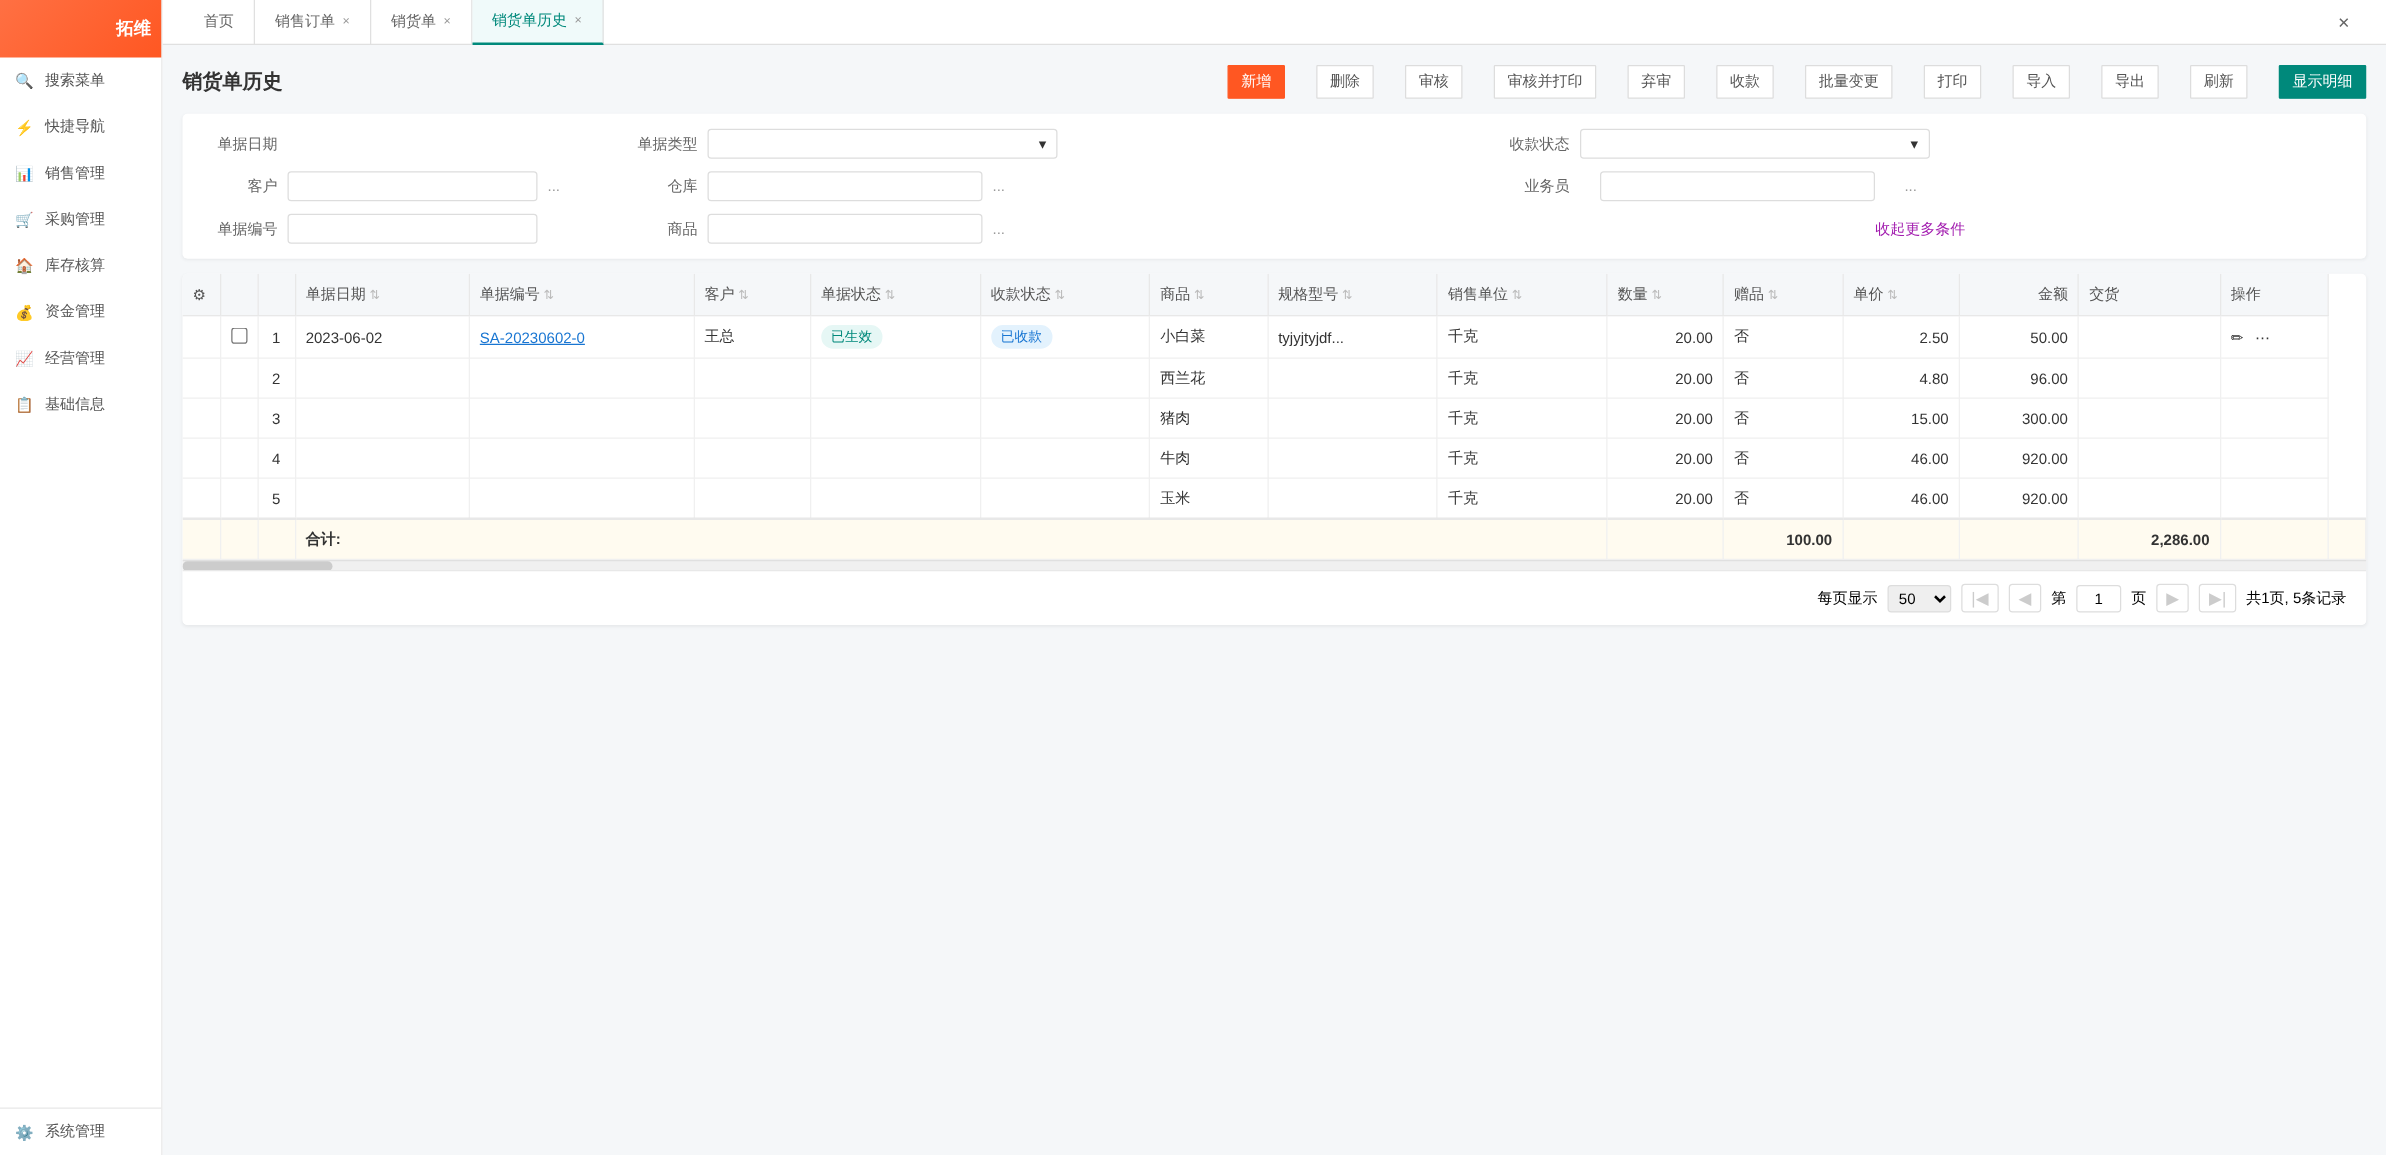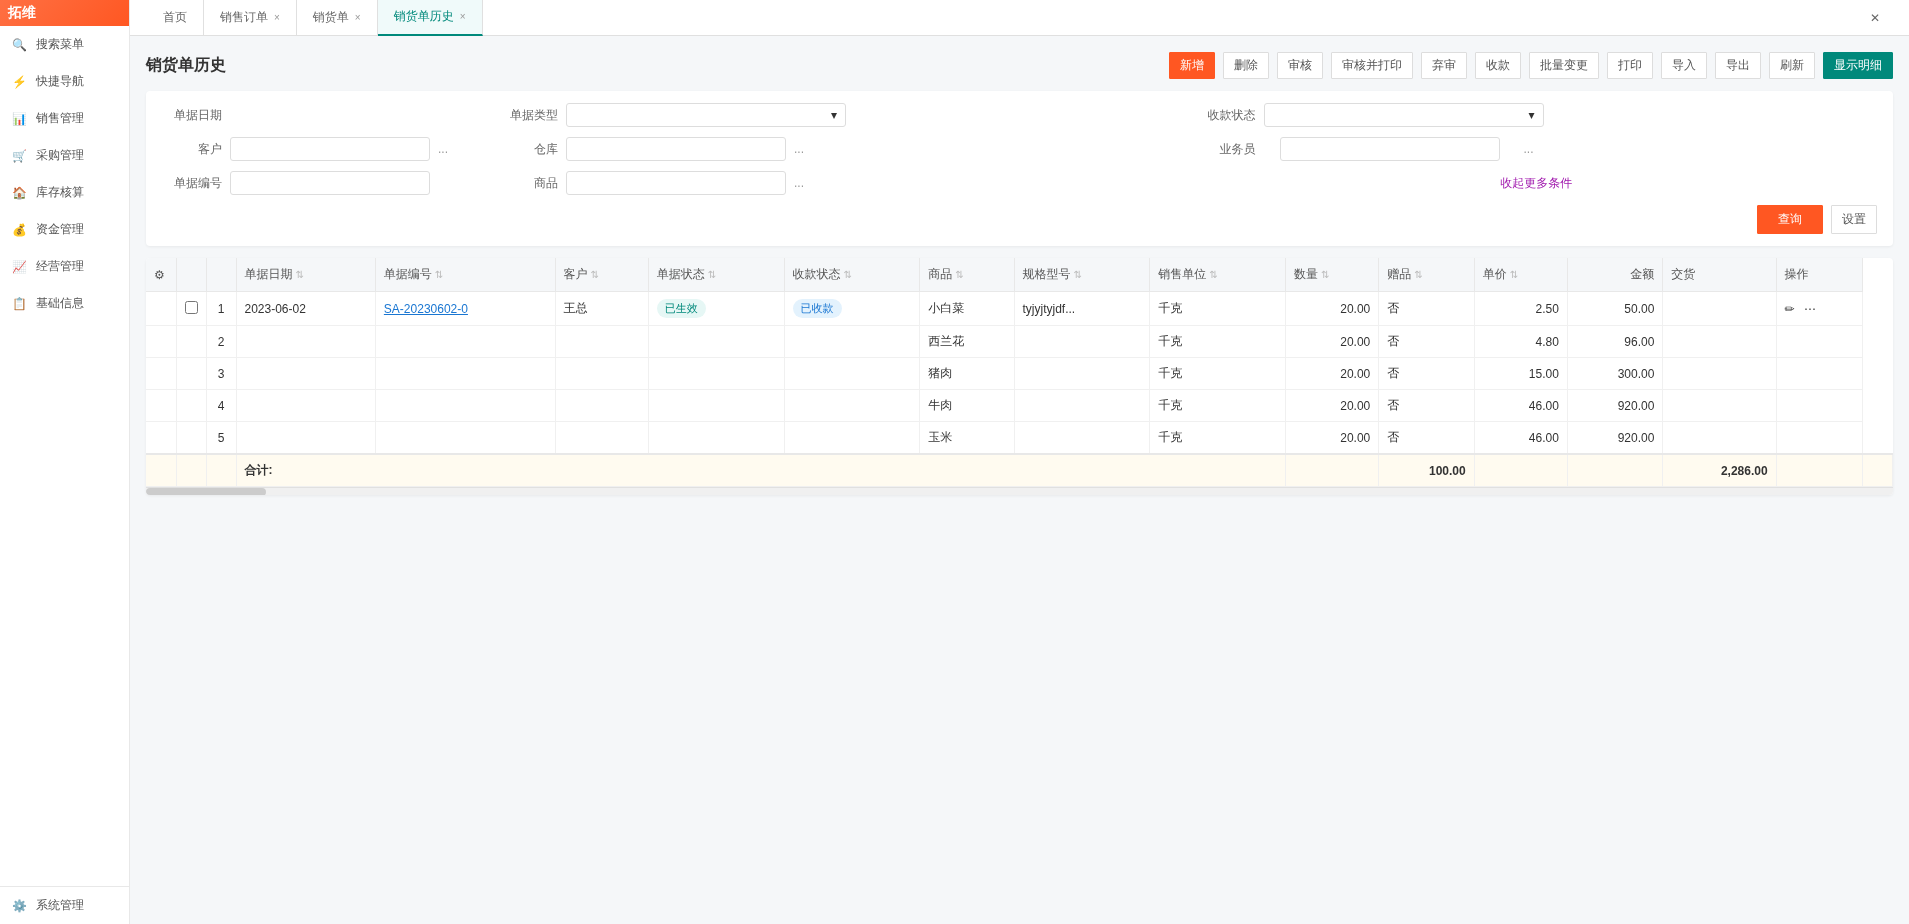--- a/index.html
+++ b/index.html
@@ -1,20 +1,20 @@
 <!DOCTYPE html>
 <html><head>
   <meta charset="utf-8">
   <style>
     * { box-sizing: border-box; margin: 0; padding: 0; }
     body { font-family: -apple-system, BlinkMacSystemFont, "Segoe UI", Arial, sans-serif; font-size: 12px; background: #f5f5f5; display: flex; height: 924px; overflow: hidden; }
     
     
     .sidebar { width: 130px; background: #fff; border-right: 1px solid #e8e8e8; display: flex; flex-direction: column; height: 100%; }
-    .sidebar-top { background: linear-gradient(135deg, #ff7043, #ff5722); padding: 0 0; text-align: left; }
+    .sidebar-top { background: linear-gradient(135deg, #ff7043, #ff5722); padding: 10px 0; text-align: right; }
     .sidebar-logo { color: white; font-size: 14px; font-weight: bold; padding: 4px 8px; }
     .sidebar-item { display: flex; align-items: center; padding: 10px 12px; cursor: pointer; color: #555; font-size: 12px; gap: 8px; }
     .sidebar-item .icon { width: 16px; height: 16px; display: inline-flex; align-items: center; justify-content: center; flex-shrink: 0; }
     .sidebar-bottom { margin-top: auto; border-top: 1px solid #e8e8e8; }
     
     
     .main { flex: 1; display: flex; flex-direction: column; overflow: hidden; }
     
     
     .tab-bar { background: white; border-bottom: 1px solid #e0e0e0; display: flex; align-items: center; padding: 17px; height: 36px; }
@@ -24,21 +24,21 @@
     .tab-spacer { flex: 1; }
     .tab-bar-close { padding: 0 12px; cursor: pointer; color: #666; }
     
     
     .content { flex: 1; overflow: auto; padding: 16px; background: #f5f7f9; }
     
     
     .page-header { display: flex; align-items: center; justify-content: space-between; margin-bottom: 12px; }
     .page-title { font-size: 16px; font-weight: bold; color: #333; }
     .toolbar { display: flex; align-items: center; gap: 8px; flex-wrap: wrap; }
-    .btn { display: flex; align-items: center; gap: 3px; padding: 4px 10px; border: 1px solid #ddd; border-radius: 1px; cursor: pointer; font-size: 12px; background: white; color: #555; white-space: nowrap; }
+    .btn { display: flex; align-items: center; gap: 3px; padding: 4px 10px; border: 1px solid #ddd; border-radius: 1px; cursor: pointer; font-size: 12px; background: white; color: #555; white-space: nowrap; margin-left: 17px; }
     .btn-primary { background: #ff5722; color: white; border-color: #ff5722; }
     .btn-teal { background: #00897b; color: white; border-color: #00897b; }
     
     
     .filter-area { background: white; border-radius: 4px; padding: 12px 16px; margin-bottom: 12px; box-shadow: 0 1px 3px rgba(0,0,0,0.06); }
     .filter-row { display: flex; align-items: center; gap: 16px; margin-bottom: 10px; }
     .filter-row:last-child { margin-bottom: 0; }
     .filter-label { color: #666; white-space: nowrap; min-width: 60px; text-align: right; }
     .filter-input { flex: 1; max-width: 220px; border: 1px solid #ddd; border-radius: 3px; padding: 4px 8px; font-size: 12px; color: #333; }
     .filter-select { flex: 1; max-width: 220px; border: 1px solid #ddd; border-radius: 3px; padding: 4px 8px; font-size: 12px; color: #333; display: flex; align-items: center; justify-content: space-between; cursor: pointer; }
@@ -217,24 +217,20 @@
         <div style="display:flex;align-items:center;gap:8px;flex:1;">
           <span class="filter-label">商品</span>
           <input class="filter-input" style="flex: 1 1 0%; max-width: 220px;">
           <span class="filter-dots">...</span>
         </div>
         <div style="display:flex;align-items:center;gap:8px;flex:1;justify-content:center;">
           <span class="collapse-btn">收起更多条件</span>
         </div>
       </div>
 
-      <div style="display:flex;justify-content:flex-end;gap:8px;margin-top:4px;">
-        <button class="btn btn-primary" style="padding:5px 20px;">查询</button>
-        <button class="btn">设置</button>
-      </div>
     </div>
 
     <div class="table-container">
       <table class="table">
         <thead>
           <tr>
             <th class="table-settings">⚙</th>
             <th class="checkbox-cell" style="width:30px;"></th>
             <th style="width:30px;"></th>
             <th>
@@ -426,15 +422,31 @@
             <td></td>
             <td></td>
           </tr>
         </tbody>
       </table>
 
       <div class="scroll-bar">
         <div class="scroll-thumb"></div>
       </div>
 
+      <div class="pagination">
+        <span>每页显示</span>
+        <select style="border:1px solid #ddd;border-radius:3px;padding:2px 4px;font-size:12px;">
+          <option>50</option>
+          <option>100</option>
+          <option>200</option>
+        </select>
+        <button class="page-btn disabled">|◀</button>
+        <button class="page-btn disabled">◀</button>
+        <span>第</span>
+        <input class="page-input" type="text" value="1" style="">
+        <span>页</span>
+        <button class="page-btn disabled">▶</button>
+        <button class="page-btn disabled">▶|</button>
+        <span>共1页, 5条记录</span>
+      </div>
     </div>
   </div>
 </div>
 
 </body></html>

